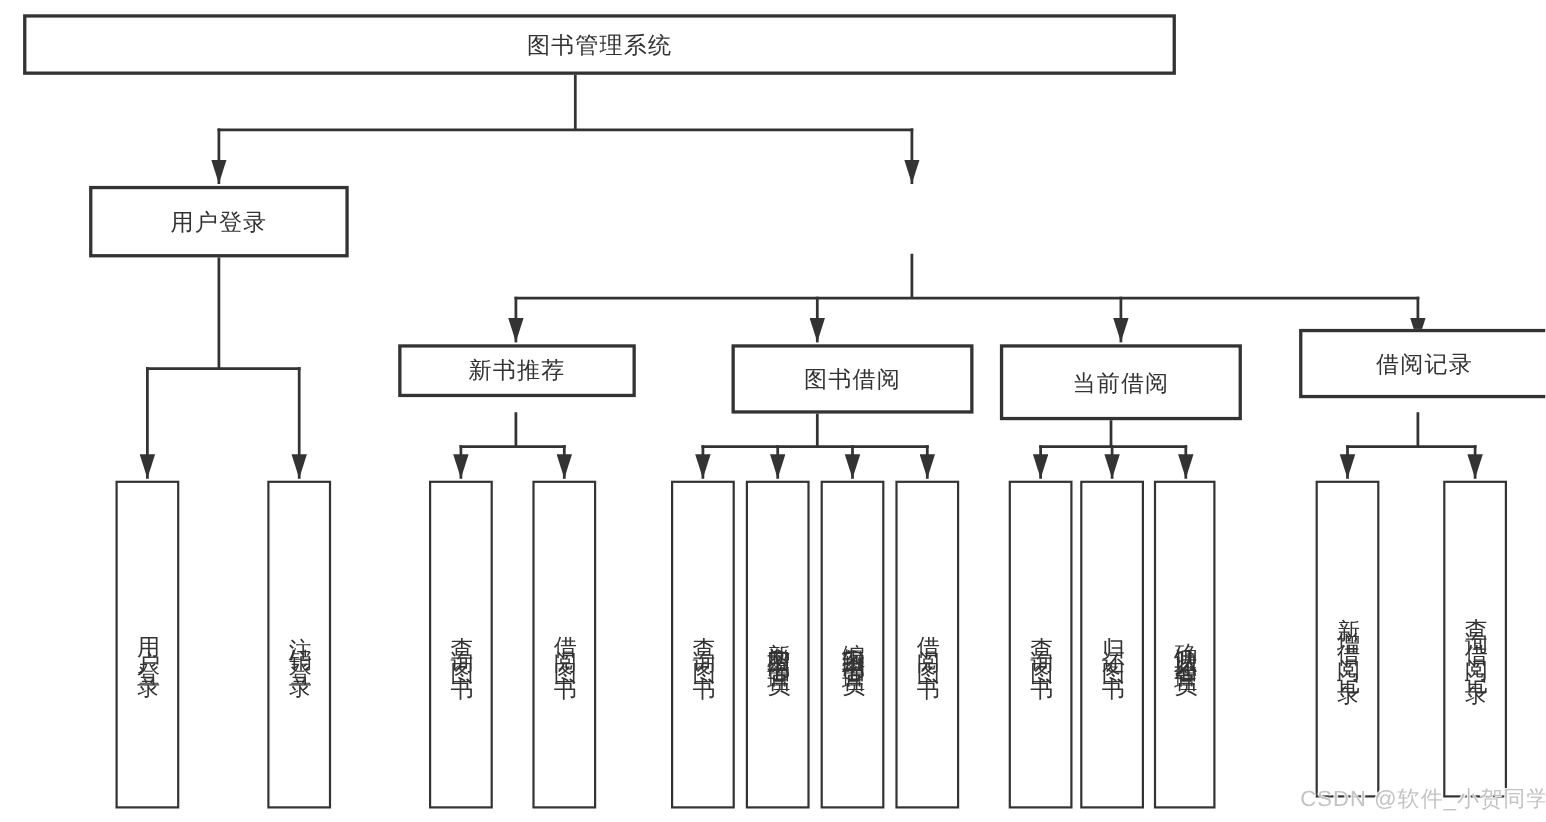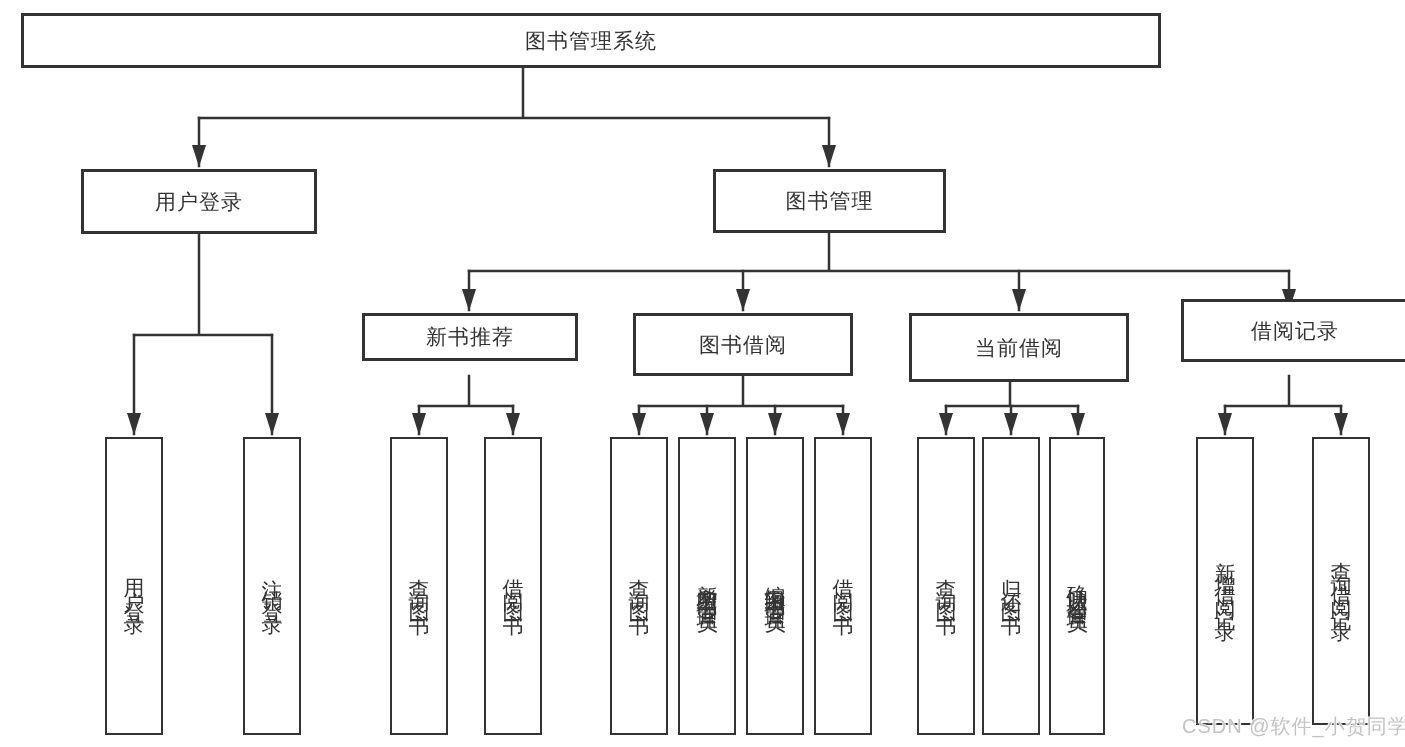--- a/index.html
+++ b/index.html
@@ -105,27 +105,26 @@
       <line x1="946" y1="406" x2="946" y2="434" marker-end="url(#ah)"></line>
       <line x1="1011" y1="406" x2="1011" y2="434" marker-end="url(#ah)"></line>
       <line x1="1078" y1="406" x2="1078" y2="434" marker-end="url(#ah)"></line>
 
       <path d="M1289 376 V406 M1225 406 H1341"></path>
       <line x1="1225" y1="406" x2="1225" y2="434" marker-end="url(#ah)"></line>
       <line x1="1341" y1="406" x2="1341" y2="434" marker-end="url(#ah)"></line>
     </g>
   </svg>
 
-  <div class="node" style="left:21px; top:13px; width:1140px; height:55px;">图书管理系统</div>
+  <div class="node" style="left:21px; top:13px; width:1048px; height:55px;">图书管理系统</div>
 
   <div class="node" style="left:81px; top:169px; width:236px; height:65px;">用户登录</div>
-  <div class="node" style="left:713px; top:169px; width:233px; height:64px;">图书管理</div>
 
   <div class="node" style="left:362px; top:313px; width:216px; height:48px;">新书推荐</div>
-  <div class="node" style="left:633px; top:313px; width:220px; height:63px;">图书借阅</div>
+  <div class="node" style="left:665px; top:313px; width:220px; height:63px;">图书借阅</div>
   <div class="node" style="left:909px; top:313px; width:220px; height:69px;">当前借阅</div>
   <div class="node" style="left:1181px; top:299px; width:228px; height:63px;">借阅记录</div>
 
   <div class="leaf" style="left:105px;">用户登录</div>
   <div class="leaf" style="left:243px;">注销登录</div>
 
   <div class="leaf" style="left:390px;">查询图书</div>
   <div class="leaf" style="left:484px;">借阅图书</div>
 
   <div class="leaf" style="left:610px;">查询图书</div>

